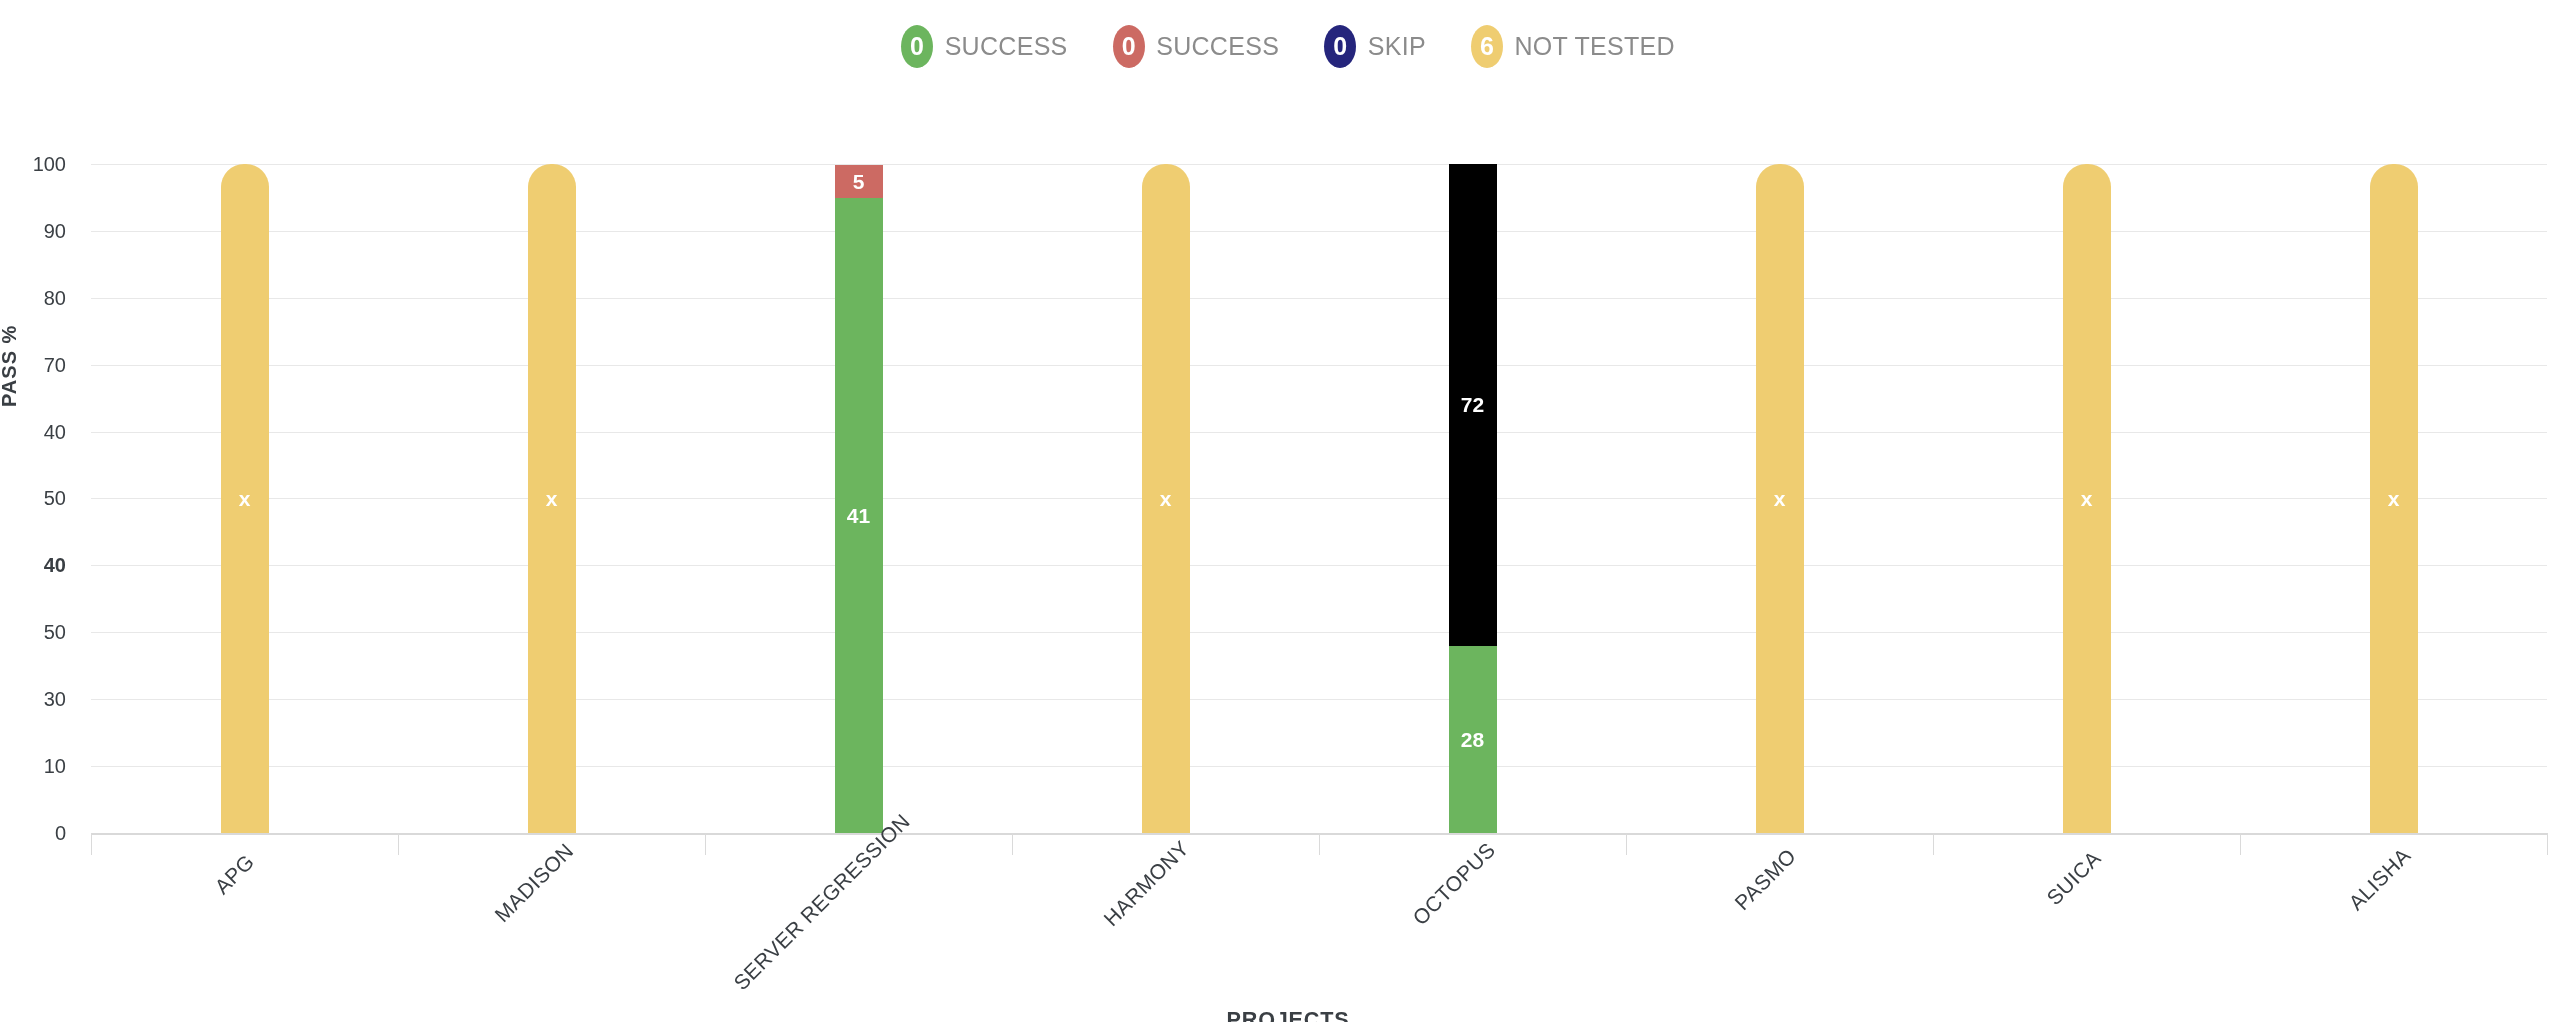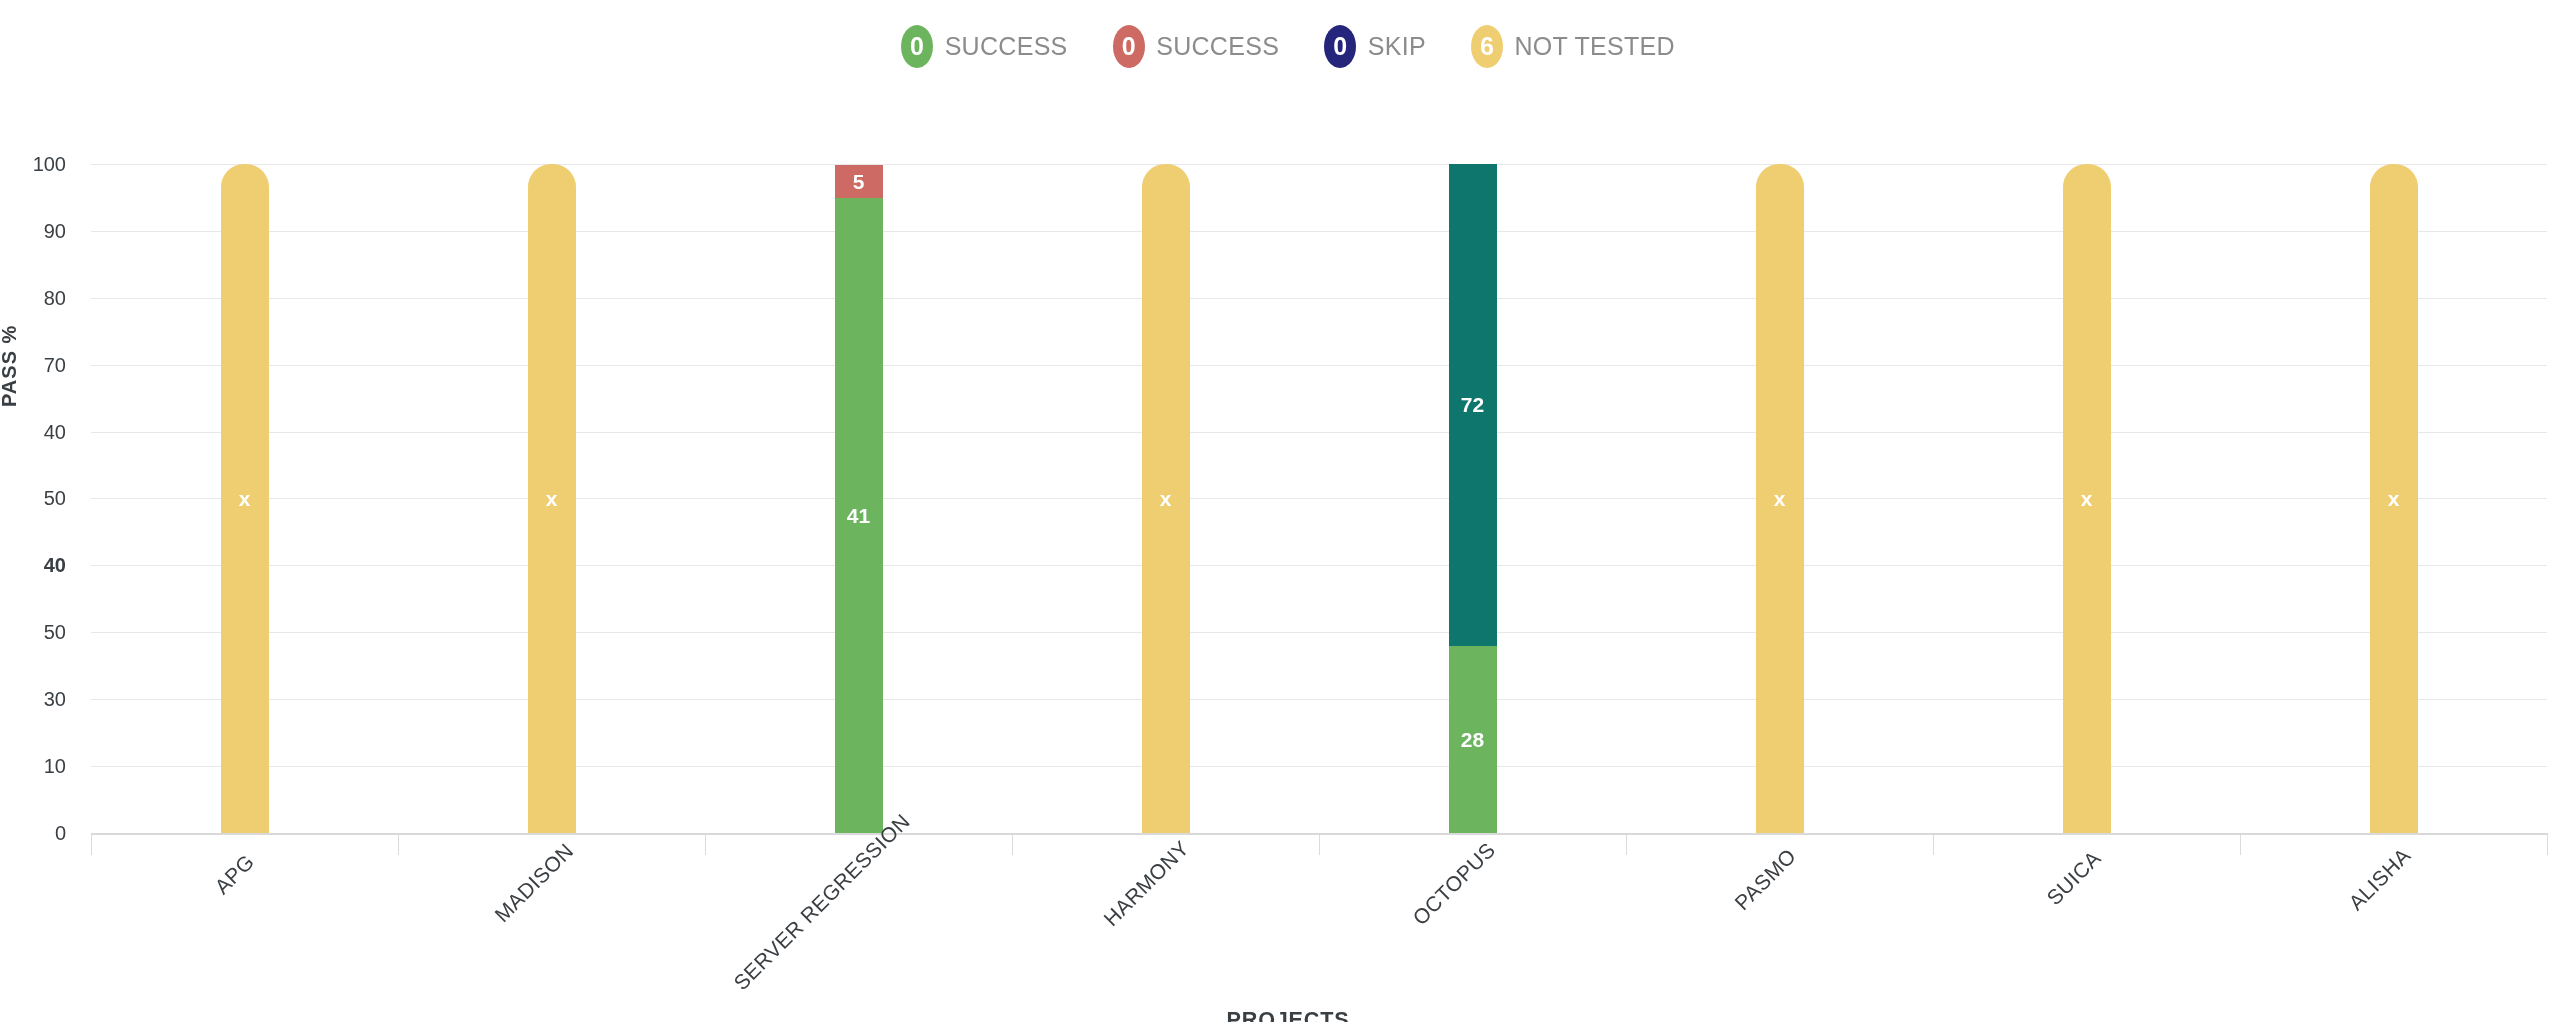--- a/index.html
+++ b/index.html
@@ -281,21 +281,21 @@
           <div class="seg rounded-top" style="background: rgb(239, 205, 113); height: 669px; bottom: 0px;">
             <span>x</span>
           </div>
         </div>
       </div>
       <div class="bar-slot" style="left: 1228px; width: 307px;">
         <div class="bar-col">
           <div class="seg" style="background: rgb(108, 181, 94); height: 187px; bottom: 0px;">
             <span>28</span>
           </div>
-          <div class="seg" style="background: #0f766e; height: 482px; bottom: 187px;">
+          <div class="seg" style="background: #000000; height: 482px; bottom: 187px;">
             <span>72</span>
           </div>
         </div>
       </div>
       <div class="bar-slot" style="left: 1535px; width: 307px;">
         <div class="bar-col">
           <div class="seg rounded-top" style="background: rgb(239, 205, 113); height: 669px; bottom: 0px;">
             <span>x</span>
           </div>
         </div>

